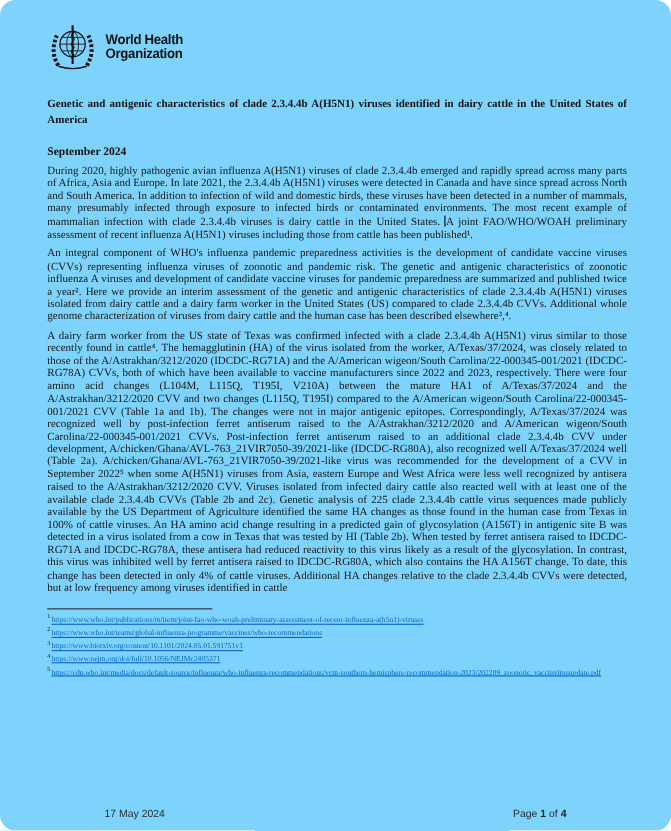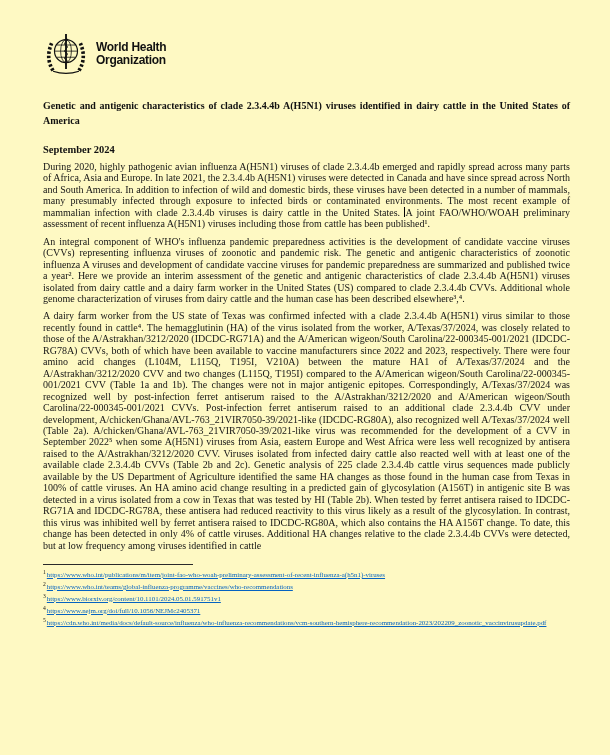--- a/index.html
+++ b/index.html
@@ -2,25 +2,26 @@
 <html><head>
 <meta charset="utf-8">
 <style>
   * { box-sizing: border-box; }
   html, body { margin: 0; padding: 0; background: #ffffff; }
   .page {
     position: relative;
     width: 610px;
     height: 755px;
     margin: 0;
-    background: #fef9c3;
+    background: #7dd3fc;
     font-family: "Liberation Serif", serif;
     color: #1a1a1a;
-    padding: 32px 40px 0 43px;
+    padding: 21px 40px 0 43px;
     overflow: hidden;
+    border-radius: 14px;
   }
   
   .who-logo {
     display: flex;
     align-items: center;
     gap: 7px;
     height: 44px;
   }
   .who-logo svg { display: block; }
   .logo-text {
@@ -139,14 +140,18 @@
 
   <div class="footnote-sep"></div>
   <div class="footnotes">
     <div class="fn"><sup>1</sup><a>https://www.who.int/publications/m/item/joint-fao-who-woah-preliminary-assessment-of-recent-influenza-a(h5n1)-viruses</a></div>
     <div class="fn"><sup>2</sup><a>https://www.who.int/teams/global-influenza-programme/vaccines/who-recommendations</a></div>
     <div class="fn"><sup>3</sup><a>https://www.biorxiv.org/content/10.1101/2024.05.01.591751v1</a></div>
     <div class="fn"><sup>4</sup><a>https://www.nejm.org/doi/full/10.1056/NEJMc2405371</a></div>
     <div class="fn"><sup>5</sup><a>https://cdn.who.int/media/docs/default-source/influenza/who-influenza-recommendations/vcm-southern-hemisphere-recommendation-2023/202209_zoonotic_vaccinvirusupdate.pdf</a></div>
   </div>
 
+  <div class="page-footer">
+    <span>17 May 2024</span>
+    <span><span>Page</span>&nbsp;<b>1</b>&nbsp;<span>of</span>&nbsp;<b>4</b></span>
+  </div>
 
 </div>
 
 </body></html>

